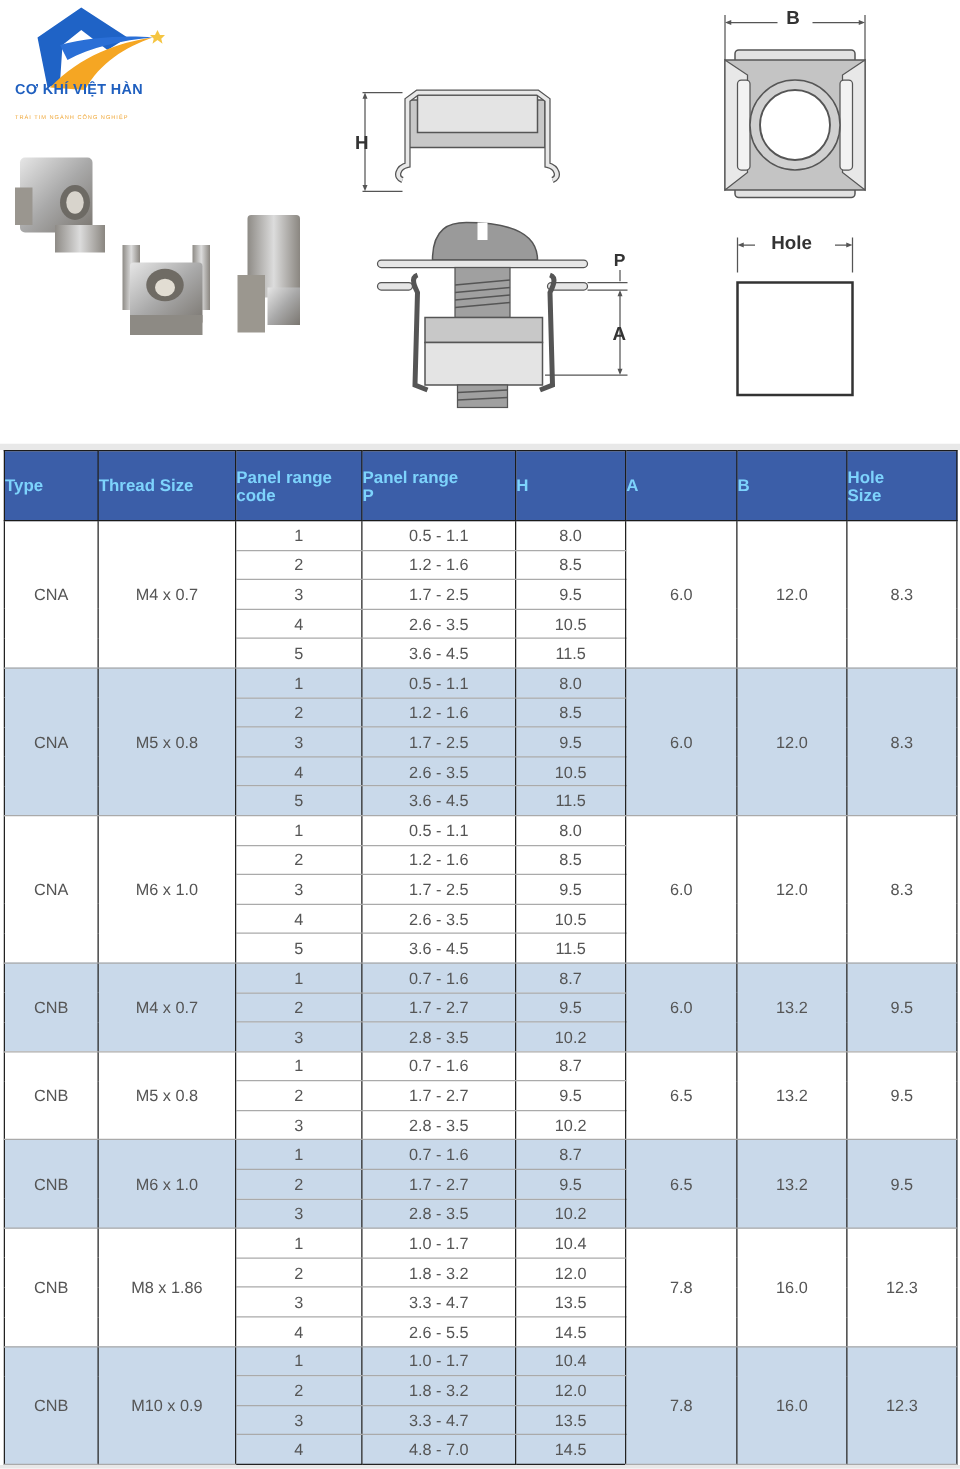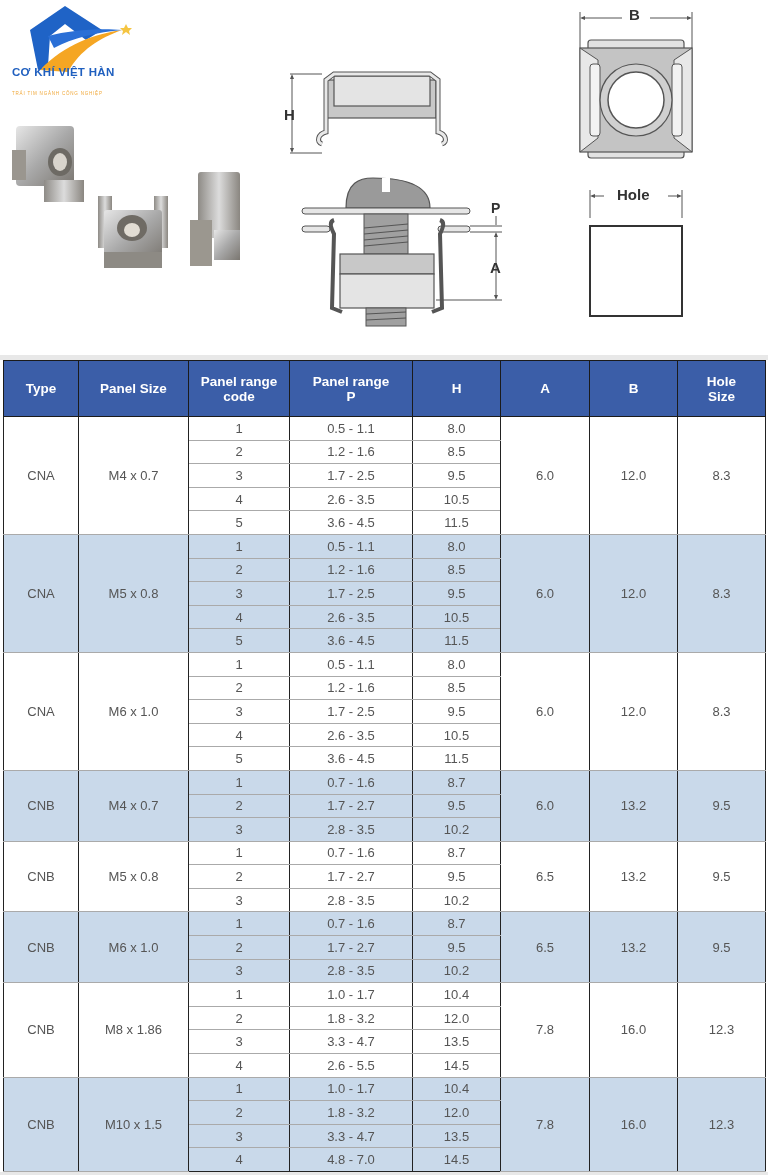--- a/index.html
+++ b/index.html
@@ -5,21 +5,21 @@
   html,body{margin:0;padding:0;background:#ffffff;}
   body{width:768px;height:1175px;overflow:hidden;position:relative;font-family:"Liberation Sans","DejaVu Sans",sans-serif;color:#555;}
   .top{position:absolute;left:0;top:0;width:768px;height:355px;background:#fff;}
   .logo{position:absolute;left:10px;top:4px;width:130px;height:100px;}
   .brand{position:absolute;left:12px;top:66px;font-weight:bold;font-size:11.5px;color:#1f5fbf;letter-spacing:0.3px;white-space:nowrap;}
   .slogan{position:absolute;left:12px;top:91px;font-size:4.5px;color:#f0a83a;letter-spacing:0.8px;white-space:nowrap;}
   .photo{position:absolute;left:4px;top:110px;width:250px;height:170px;}
   .diag{position:absolute;}
   .band{position:absolute;left:0;top:355px;width:768px;height:5px;background:#e8e8e8;}
   table{position:absolute;left:3px;top:360px;width:762px;border-collapse:collapse;table-layout:fixed;font-size:13px;}
-  th{background:#3b5ea8;color:#ffffff;font-weight:bold;font-size:13.5px;line-height:15px;height:55px;border:1.5px solid #1b1b1b;text-align:center;padding:0;}
+  th{background:#3b5ea8;color:#7dd3fc;font-weight:bold;font-size:13.5px;line-height:15px;height:55px;border:1.5px solid #1b1b1b;text-align:left;padding:0;}
   td{text-align:center;color:#555;height:22.6px;padding:0;border-left:1.5px solid #222;border-right:1.5px solid #222;border-top:1px solid #aaa;border-bottom:1px solid #aaa;}
   tr.shade td{background:#c9d9ea;}
   tr.plain td{background:#ffffff;}
   tbody tr:last-child td{border-bottom:1.5px solid #222;}
   .foot{position:absolute;left:0;top:1172px;width:768px;height:3px;background:#e8e8e8;}
 </style>
 </head>
 <body>
 
 <div class="top">
@@ -156,21 +156,21 @@
       <col style="width:101px">
       <col style="width:123px">
     <col style="width:88px">
       <col style="width:89px">
       <col style="width:88px">
       <col style="width:88px">
   </colgroup>
   <thead>
     <tr>
       <th><span>Type</span></th>
-      <th><span>Panel Size</span></th>
+      <th><span>Thread Size</span></th>
       <th><span>Panel range</span><br><span>code</span></th>
       <th><span>Panel range</span><br><span>P</span></th>
       <th><span>H</span></th>
       <th><span>A</span></th>
       <th><span>B</span></th>
       <th><span>Hole</span><br><span>Size</span></th>
     </tr>
   </thead>
   <tbody id="tbody">
       <tr class="plain">
@@ -343,21 +343,21 @@
         <td>3.3 - 4.7</td>
         <td>13.5</td>
       </tr>
       <tr class="plain">
         <td>4</td>
         <td>2.6 - 5.5</td>
         <td>14.5</td>
       </tr>
       <tr class="shade">
         <td rowspan="4">CNB</td>
-        <td rowspan="4">M10 x 1.5</td>
+        <td rowspan="4">M10 x 0.9</td>
         <td>1</td>
         <td>1.0 - 1.7</td>
         <td>10.4</td>
         <td rowspan="4">7.8</td>
         <td rowspan="4">16.0</td>
         <td rowspan="4">12.3</td>
       </tr>
       <tr class="shade">
         <td>2</td>
         <td>1.8 - 3.2</td>

